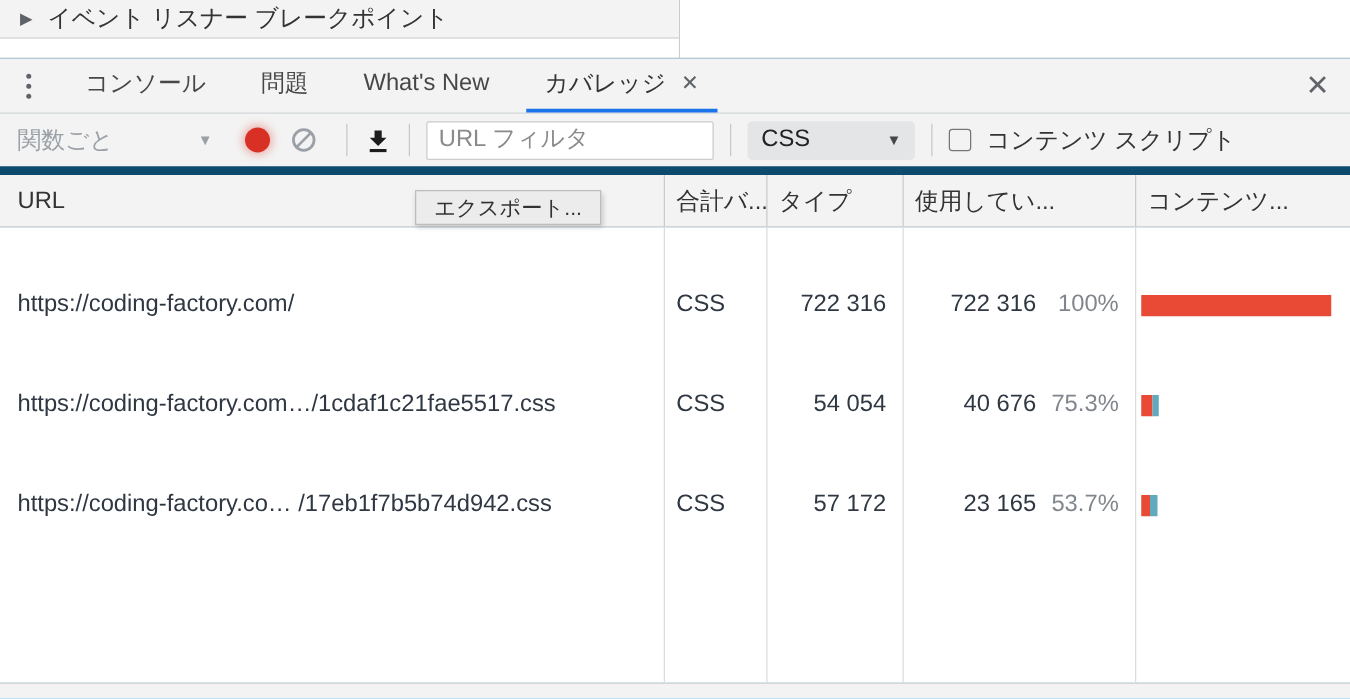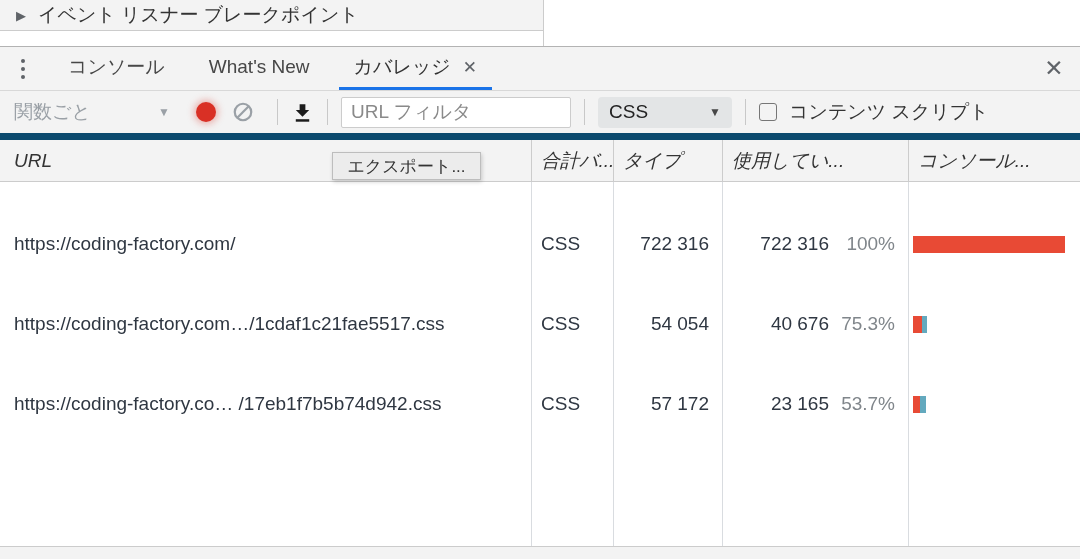--- a/index.html
+++ b/index.html
@@ -52,21 +52,21 @@
   .cb-wrap { display:flex; align-items:center; cursor:pointer; }
   .checkbox { width:18px; height:18px; border:1.6px solid #767676; border-radius:3px;
     background:#f3f3f3; margin-right:12px; }
   .cb-label { color:#333; white-space:nowrap; }
 
   
   .grid-cols { display:grid; grid-template-columns:532px 82px 109px 186px 1fr; }
   .header-row { height:42px; background:#f3f3f3; border-bottom:1px solid #ccc;
     font-size:19px; color:#333; }
   .hcell { border-right:1px solid #ccc; display:flex; align-items:center;
-    padding:0 9px; overflow:hidden; white-space:nowrap;font-style:italic; }
+    padding:0 9px; overflow:hidden; white-space:nowrap; }
   .hcell:first-child { padding-left:14px; }
   .hcell:last-child { border-right:none; }
 
   .table-body { position:relative; flex:1; background:#fff; overflow:hidden; }
   .vline { position:absolute; top:0; bottom:0; width:1px; background:#d9dce0; }
   .row { height:36px; align-items:center; font-size:19px; color:#2f3742; position:relative;margin-top:44px; }
   .cell-url { padding-left:14px; white-space:nowrap; overflow:hidden; }
   .cell-type { padding-left:9px; }
   .cell-total { text-align:right; padding-right:14px; }
   .cell-unused { display:flex; justify-content:flex-end; align-items:center; padding-right:14px; }
@@ -105,20 +105,23 @@
         <span class="dots">
             <i></i>
             <i></i>
             <i></i>
           </span>
       </div>
       <div class="tab">
         <span>コンソール</span>
       </div>
       <div class="tab">
+        <span>問題</span>
+      </div>
+      <div class="tab">
         <span>What's New</span>
       </div>
       <div class="tab active" id="active-tab" style="border-bottom-color: rgb(26, 115, 232);">
         <span>カバレッジ</span>
         <span class="tab-close">✕</span>
       </div>
       <div class="drawer-close">✕</div>
     </div>
 
     <div class="toolbar">
@@ -152,21 +155,21 @@
         <span class="checkbox"></span>
         <span class="cb-label">コンテンツ スクリプト</span>
       </div>
     </div>
 
     <div class="header-row grid-cols">
       <div class="hcell">URL</div>
       <div class="hcell">合計バ...</div>
       <div class="hcell">タイプ</div>
       <div class="hcell">使用してい...</div>
-      <div class="hcell">コンソール...</div>
+      <div class="hcell">コンテンツ...</div>
     </div>
 
     <div class="table-body">
       <div class="vline" style="left:531px"></div>
       <div class="vline" style="left:613px"></div>
       <div class="vline" style="left:722px"></div>
       <div class="vline" style="left:908px"></div>
       <div id="rows-host">
   <div class="row grid-cols">
     <div class="cell-url">https://coding-factory.com/</div>

